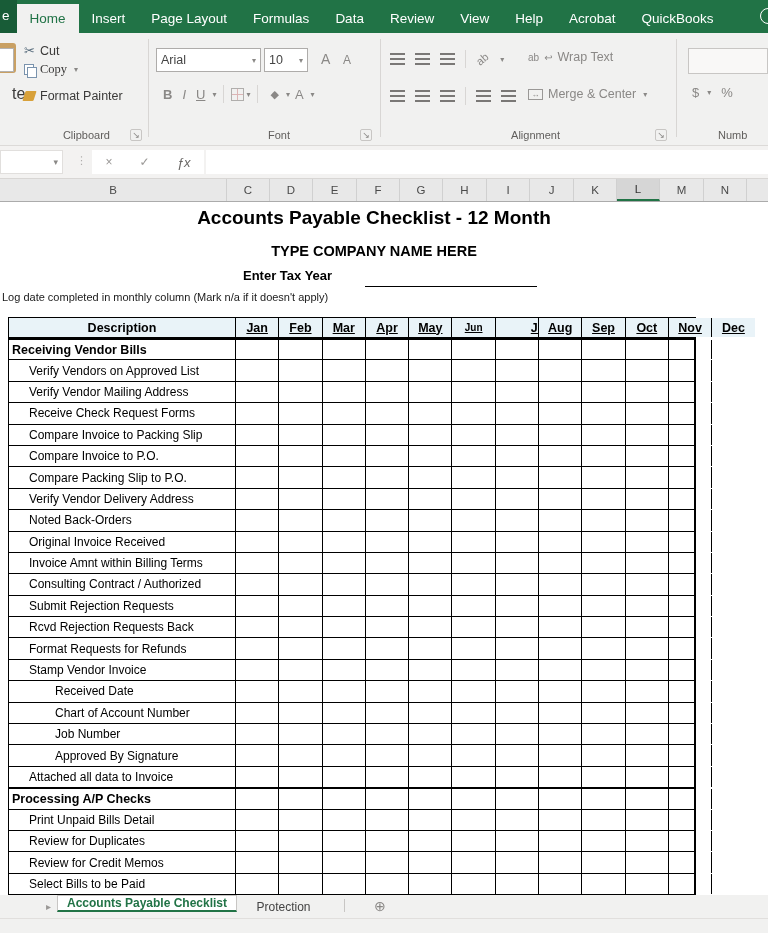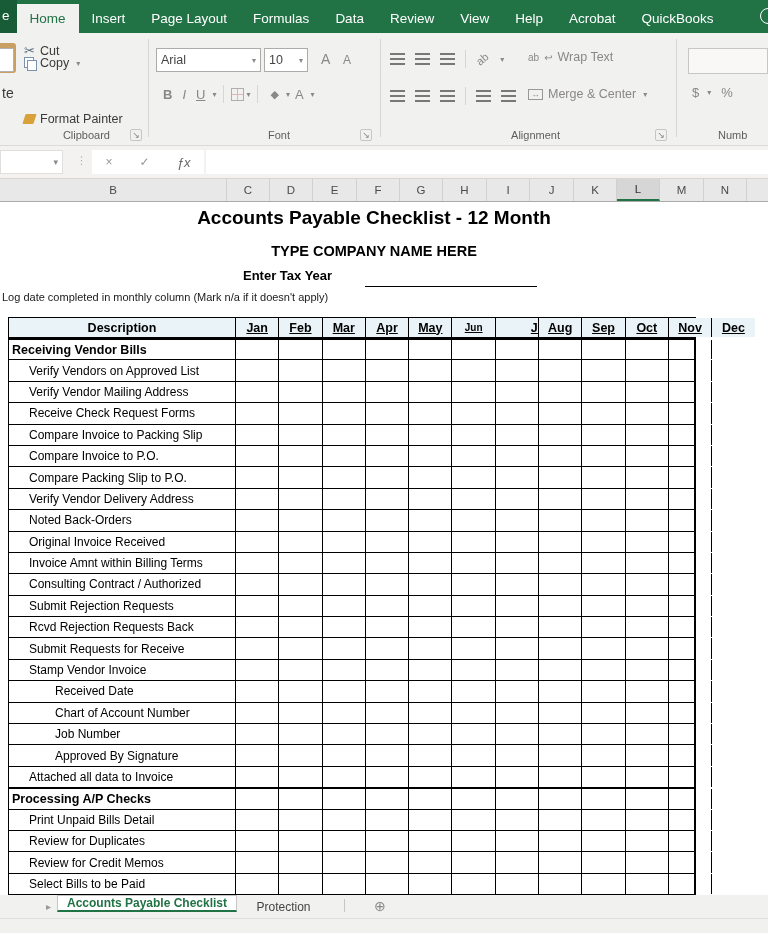--- a/index.html
+++ b/index.html
@@ -17,21 +17,21 @@
   .ribbon { position:absolute; top:33px; left:0; width:768px; height:113px; background:#f1f1f0; border-bottom:1px solid #dcdad8; font-size:12px; color:#3b3a39; }
   .rsep { position:absolute; top:6px; bottom:8px; width:1px; background:#d8d6d4; }
   .grouplabel { position:absolute; bottom:4px; font-size:11px; color:#605e5c; text-align:right; }
   .launcher { position:absolute; bottom:4px; font-size:9px; color:#8a8886; border:1px solid #c8c6c4; border-radius:2px; width:12px; height:12px; line-height:10px; text-align:center; }
   .dd { color:#8a8886; font-size:8px; margin-left:2px; }
   .gray { color:#8a8886; }
 
   
   .paste-icon { position:absolute; left:-6px; top:10px; width:22px; height:30px; background:#c9a063; border-radius:3px; }
   .paste-icon::after { content:""; position:absolute; left:4px; top:5px; width:14px; height:22px; background:#fff; border:1px solid #b4b2b0; }
-  .paste-label { position:absolute; left:2px; top:52px; font-size:14px; }
+  .paste-label { position:absolute; left:12px; top:52px; font-size:16px; }
   .clipbtn { position:absolute; left:24px; display:flex; align-items:center; gap:5px; font-size:12.5px; white-space:nowrap; }
   .scissors { color:#5b6f7f; font-size:13px; }
   .copy-ic { position:relative; width:11px; height:12px; }
   .copy-ic::before, .copy-ic::after { content:""; position:absolute; width:8px; height:9px; border:1px solid #7a93ad; background:#fff; }
   .copy-ic::before { left:0; top:0; } .copy-ic::after { left:3px; top:3px; }
   .fp-ic { width:11px; height:10px; background:#d8a13a; transform:skewX(-18deg); border-radius:1px; }
 
   
   .combo { position:absolute; background:#fff; border:1px solid #aeacaa; display:flex; align-items:center; justify-content:space-between; padding:0 4px; font-size:12.5px; color:#444; }
   .fbtn { display:inline-block; color:#8a8886; font-size:13px; margin:0 5px; }
@@ -148,26 +148,26 @@
     </div>
 
   <div class="ribbon">
 
     <span class="paste-icon"></span>
     <span class="paste-label">te</span>
     <div class="clipbtn" style="top:10px;">
       <span class="scissors">✂</span>
       <span>Cut</span>
     </div>
-    <div class="clipbtn" style="top:23px;">
+    <div class="clipbtn" style="top:29px;font-family:Liberation Serif, serif;">
       <span class="copy-ic"></span>
       <span>Copy</span>
       <span class="dd">▾</span>
     </div>
-    <div class="clipbtn" style="top:56px;margin-top:23px;">
+    <div class="clipbtn" style="top:56px;">
       <span class="fp-ic"></span>
       <span>Format Painter</span>
     </div>
     <div class="grouplabel" style="left:40px;width:70px;">Clipboard</div>
     <div class="launcher" style="left:130px;">↘</div>
     <div class="rsep" style="left:148px;"></div>
 
     <div class="combo" style="left:156px;top:15px;width:105px;height:24px;">
       <span>Arial</span>
       <span class="dd">▾</span>
@@ -551,21 +551,21 @@
             <div class="mcell"></div>
             <div class="mcell"></div>
             <div class="mcell"></div>
             <div class="mcell"></div>
             <div class="mcell"></div>
             <div class="mcell"></div>
             <div class="mcell"></div>
           </div>
         
           <div class="trow lvl1">
-            <div class="dcell">Submit Requests for Receive</div>
+            <div class="dcell">Format Requests for Refunds</div>
             <div class="mcell"></div>
             <div class="mcell"></div>
             <div class="mcell"></div>
             <div class="mcell"></div>
             <div class="mcell"></div>
             <div class="mcell"></div>
             <div class="mcell"></div>
             <div class="mcell"></div>
             <div class="mcell"></div>
             <div class="mcell"></div>

